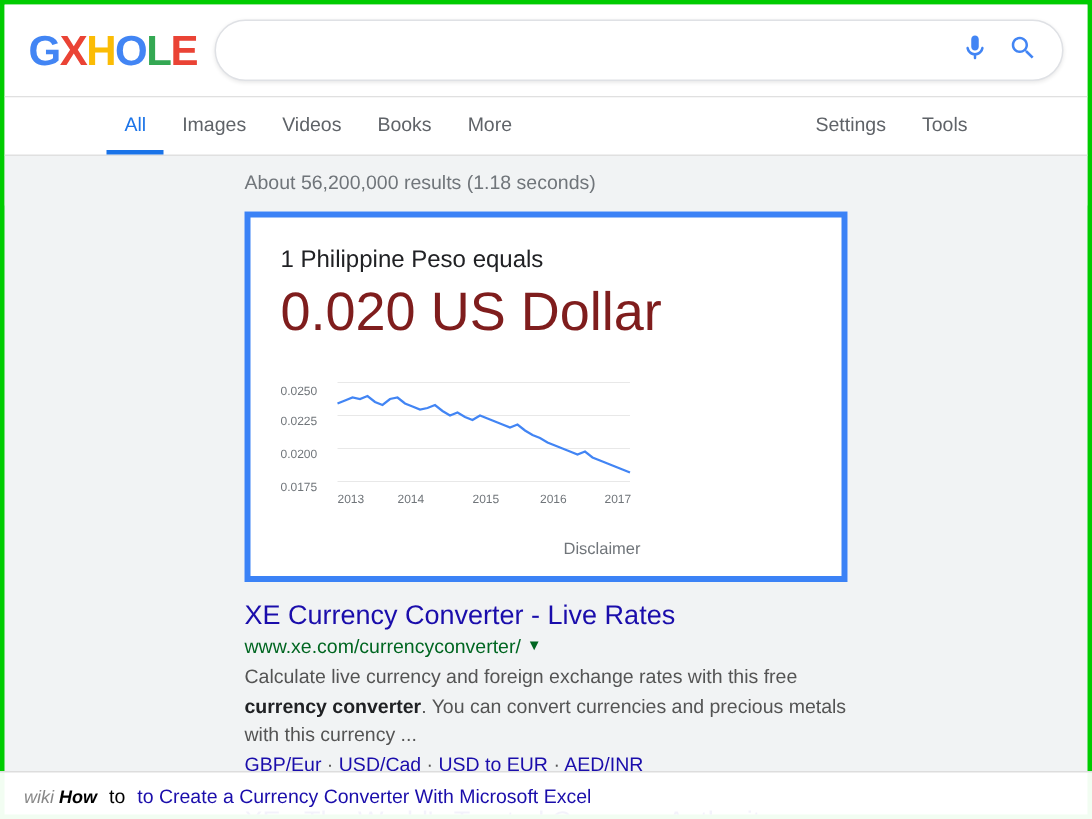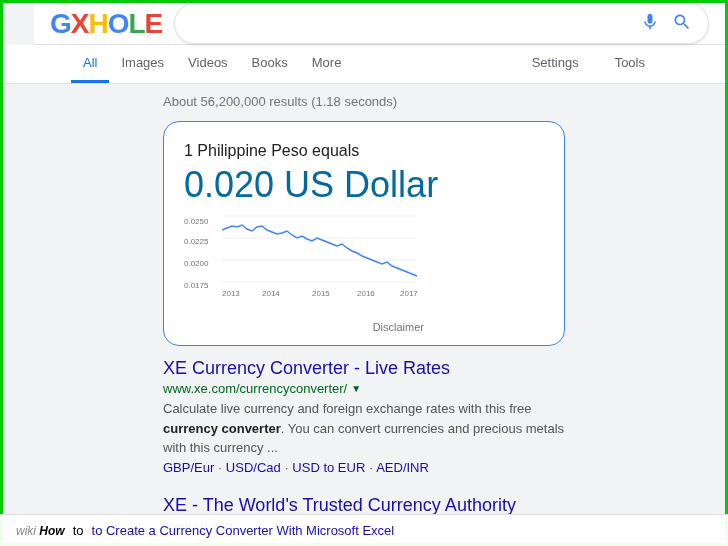--- a/index.html
+++ b/index.html
@@ -9,26 +9,25 @@
       background: #f1f3f4;
       width: 728px;
       height: 546px;
       overflow: hidden;
       border: 3px solid #00cc00;
     }
 
     
     #header {
       background: #fff;
-      padding: 0 16px;
+      padding: 10px 16px;
       display: flex;
       align-items: center;
       gap: 12px;
       border-bottom: 1px solid #e0e0e0;
-      margin-left: 31px;
     }
 
     #logo-area {
       display: flex;
       align-items: center;
     }
 
     .logo-text {
       font-size: 28px;
       font-weight: bold;
@@ -92,51 +91,51 @@
     }
 
     .nav-tab.active {
       color: #1a73e8;
       border-bottom: 3px solid #1a73e8;
     }
 
     .nav-right {
       margin-left: auto;
       display: flex;
-      gap: 12px;
+      gap: 0;
     }
 
     
     #result-count {
       padding: 10px 160px 8px;
       font-size: 13px;
       color: #70757a;
       background: #f1f3f4;
     }
 
     
     #converter-card {
       margin: 4px 160px 12px;
       background: #fff;
-      border: 1px solid #3b82f6;
-      border-radius: 16px;
+      border: 4px solid #3b82f6;
+      border-radius: 0;
       padding: 20px 20px 12px;
     }
 
     .conversion-label {
       font-size: 16px;
       color: #202124;
       margin-bottom: 4px;
     }
 
     .conversion-result {
       font-size: 36px;
-      color: #0369a1;
+      color: #7f1d1d;
       font-weight: 300;
-      margin-bottom: 8px;
+      margin-bottom: 24px;
     }
 
     .converter-body {
       display: flex;
       gap: 16px;
     }
 
     .converter-inputs {
       flex: 1;
     }

